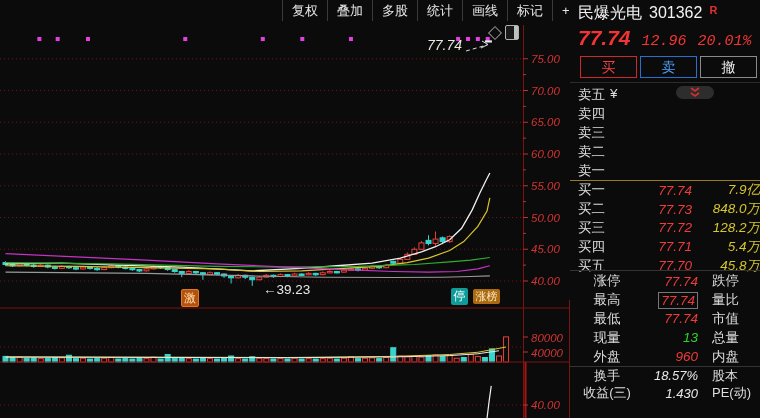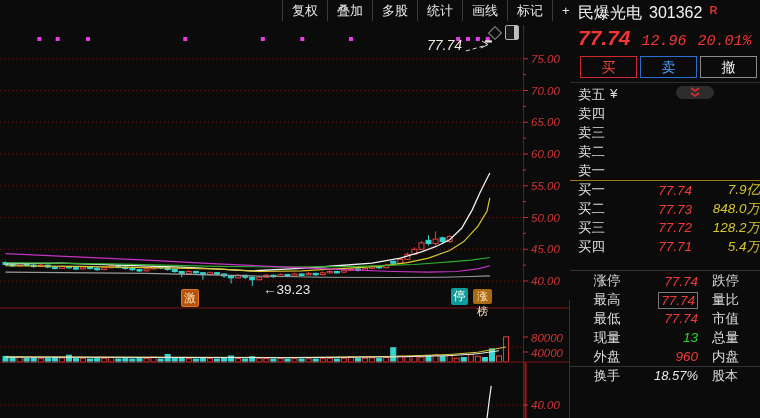--- a/index.html
+++ b/index.html
@@ -9,21 +9,21 @@
   #toolbar{position:absolute;left:282px;top:0;height:21px;display:flex;align-items:stretch;}
   .tb-item{padding:0 9px;line-height:21px;font-size:13px;color:#e8e8e8;border-left:1px solid #3a3a3a;white-space:nowrap;cursor:default;}
   .tb-item:last-child{border-right:1px solid #3a3a3a;}
   
   .diamond{position:absolute;left:490px;top:28px;width:8px;height:8px;border:1.5px solid #909090;transform:rotate(45deg);}
   .panel-ic{position:absolute;left:505px;top:25px;width:12px;height:13px;border:1.5px solid #b0b0b0;border-radius:2px;background:#1a1a1a;}
   .panel-ic::after{content:"";position:absolute;right:0;top:0;width:4px;height:100%;background:#c0c0c0;}
   .badge{position:absolute;font-size:12px;line-height:15px;text-align:center;border-radius:2px;}
   #badge-ji{left:181px;top:289px;width:16px;height:16px;background:rgba(196,88,14,.92);border:1px solid #e07820;color:#ffe3b0;line-height:16px;}
   #badge-ting{left:451px;top:288px;width:17px;height:17px;background:#0f9b99;color:#fff;line-height:17px;}
-  #badge-zb{left:473px;top:289px;width:19px;height:15px;background:#a96a12;color:#ffe8c0;font-size:11px;}
+  #badge-zb{left:473px;top:289px;width:27px;height:15px;background:#a96a12;color:#ffe8c0;font-size:11px;}
   
   #panel{position:absolute;left:570px;top:0;width:190px;height:418px;background:#0b0b0b;}
   #stk-name-row{position:absolute;left:8px;top:3px;display:flex;align-items:baseline;gap:7px;white-space:nowrap;}
   #stk-name,#stk-code{font-size:16px;color:#f2f2f2;}
   #stk-tag{font-size:11px;color:#e03030;font-weight:bold;position:relative;top:-4px;}
   #price-row{position:absolute;left:8px;top:26px;display:flex;align-items:baseline;gap:11px;white-space:nowrap;}
   #stk-price{font-size:21px;font-weight:bold;font-style:italic;color:#f23434;}
   .chg{font-size:15px;font-style:italic;color:#f23434;font-family:Liberation Mono, monospace;}
   .tbtn{position:absolute;top:56px;width:55px;height:20px;line-height:20px;text-align:center;font-size:14px;background:#0b0b0b;cursor:pointer;}
   #btn-buy{left:10px;border:1px solid #cc2a2a;color:#f04040;}
@@ -433,20 +433,25 @@
       <div class="row">
         <span class="ob-label">买三</span>
         <span class="ob-price">77.72</span>
         <span class="ob-amt">128.2万</span>
       </div>
       <div class="row">
         <span class="ob-label">买四</span>
         <span class="ob-price">77.71</span>
         <span class="ob-amt">5.4万</span>
       </div>
+      <div class="row">
+        <span class="ob-label">买五</span>
+        <span class="ob-price">77.70</span>
+        <span class="ob-amt">45.8万</span>
+      </div>
     </div>
 
     <div class="hline" id="sep-stats"></div>
 
     <div class="ob-block" id="stats">
       <div class="row">
         <span class="st-label">涨停</span>
         <span class="st-val red">77.74</span>
         <span class="st-label2">跌停</span>
         <span class="st-val2"></span>
@@ -479,15 +484,21 @@
 
     <div class="hline" id="sep-stats2"></div>
 
     <div class="ob-block" id="stats2">
       <div class="row">
         <span class="st-label">换手</span>
         <span class="st-val white">18.57%</span>
         <span class="st-label2">股本</span>
         <span class="st-val2"></span>
       </div>
+      <div class="row">
+        <span class="st-label">收益(三)</span>
+        <span class="st-val white">1.430</span>
+        <span class="st-label2">PE(动)</span>
+        <span class="st-val2"></span>
+      </div>
     </div>
   </div>
 </div>
 
 </body></html>

